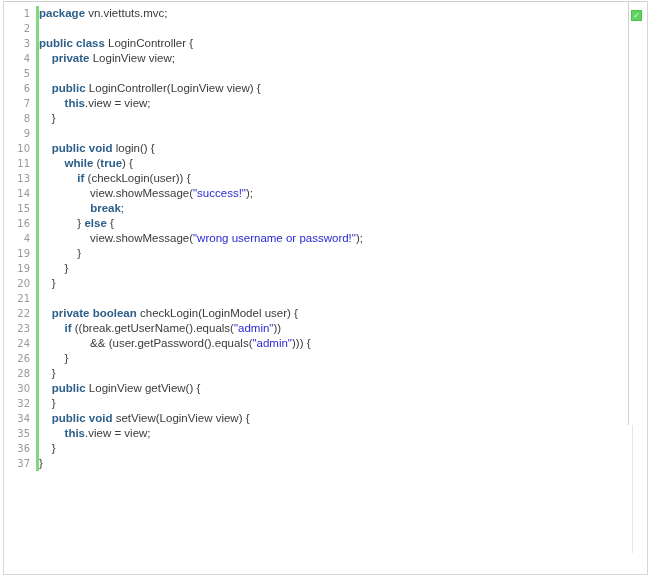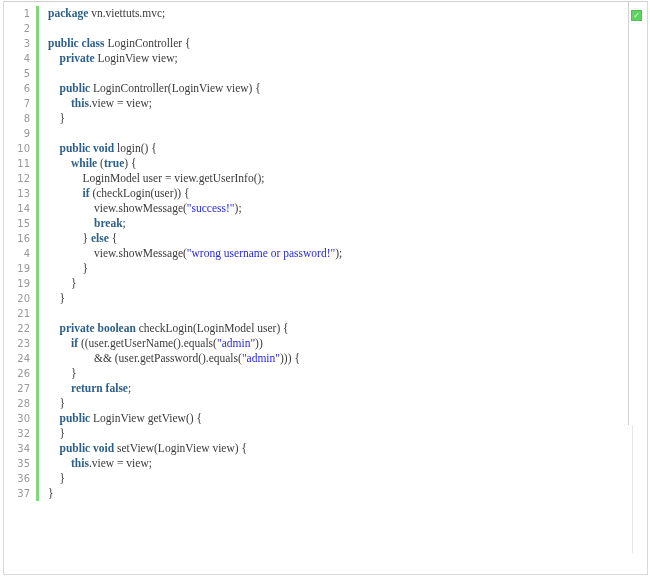--- a/index.html
+++ b/index.html
@@ -93,22 +93,21 @@
   .changebar {
     display: inline-block;
     width: 3px;
     height: 15px;
     margin-left: 6px;
     background: #7fd87f;
     vertical-align: top;
   }
   .code-text {
     display: inline-block;
-    margin-left: 9px;
-    font-family: Liberation Serif, serif;
+    font-family: Liberation Sans, sans-serif;
     font-size: 11.5px;
     line-height: 15px;
     vertical-align: top;
     color: #3b3b3b;
     white-space: pre;
   }
   .kw  { color: #2c5f8a; font-weight: bold; }
   .str { color: #2a2ad6; }
   .pl  { color: #3b3b3b; }
 </style>
@@ -129,35 +128,33 @@
       <div class="code-line"><span class="lineno">2</span><span class="changebar"></span><span class="code-text">&nbsp;</span></div>
       <div class="code-line"><span class="lineno">3</span><span class="changebar"></span><span class="code-text"><span class="kw">public</span><span class="pl"> </span><span class="kw">class</span><span class="pl"> LoginController {</span></span></div>
       <div class="code-line"><span class="lineno">4</span><span class="changebar"></span><span class="code-text"><span class="pl">    </span><span class="kw">private</span><span class="pl"> LoginView view;</span></span></div>
       <div class="code-line"><span class="lineno">5</span><span class="changebar"></span><span class="code-text">&nbsp;</span></div>
       <div class="code-line"><span class="lineno">6</span><span class="changebar"></span><span class="code-text"><span class="pl">    </span><span class="kw">public</span><span class="pl"> LoginController(LoginView view) {</span></span></div>
       <div class="code-line"><span class="lineno">7</span><span class="changebar"></span><span class="code-text"><span class="pl">        </span><span class="kw">this</span><span class="pl">.view = view;</span></span></div>
       <div class="code-line"><span class="lineno">8</span><span class="changebar"></span><span class="code-text"><span class="pl">    }</span></span></div>
       <div class="code-line"><span class="lineno">9</span><span class="changebar"></span><span class="code-text">&nbsp;</span></div>
       <div class="code-line"><span class="lineno">10</span><span class="changebar"></span><span class="code-text"><span class="pl">    </span><span class="kw">public</span><span class="pl"> </span><span class="kw">void</span><span class="pl"> login() {</span></span></div>
       <div class="code-line"><span class="lineno">11</span><span class="changebar"></span><span class="code-text"><span class="pl">        </span><span class="kw">while</span><span class="pl"> (</span><span class="kw">true</span><span class="pl">) {</span></span></div>
-      <div class="code-line"><span class="lineno">12</span><span class="changebar"></span><span class="code-text"><span class="pl">            LoginModel user = view.getUserInfo();</span></span></div>
       <div class="code-line"><span class="lineno">13</span><span class="changebar"></span><span class="code-text"><span class="pl">            </span><span class="kw">if</span><span class="pl"> (checkLogin(user)) {</span></span></div>
       <div class="code-line"><span class="lineno">14</span><span class="changebar"></span><span class="code-text"><span class="pl">                view.showMessage(</span><span class="str">"success!"</span><span class="pl">);</span></span></div>
       <div class="code-line"><span class="lineno">15</span><span class="changebar"></span><span class="code-text"><span class="pl">                </span><span class="kw">break</span><span class="pl">;</span></span></div>
       <div class="code-line"><span class="lineno">16</span><span class="changebar"></span><span class="code-text"><span class="pl">            } </span><span class="kw">else</span><span class="pl"> {</span></span></div>
       <div class="code-line"><span class="lineno">4</span><span class="changebar"></span><span class="code-text"><span class="pl">                view.showMessage(</span><span class="str">"wrong username or password!"</span><span class="pl">);</span></span></div>
       <div class="code-line"><span class="lineno">19</span><span class="changebar"></span><span class="code-text"><span class="pl">            }</span></span></div>
       <div class="code-line"><span class="lineno">19</span><span class="changebar"></span><span class="code-text"><span class="pl">        }</span></span></div>
       <div class="code-line"><span class="lineno">20</span><span class="changebar"></span><span class="code-text"><span class="pl">    }</span></span></div>
       <div class="code-line"><span class="lineno">21</span><span class="changebar"></span><span class="code-text">&nbsp;</span></div>
       <div class="code-line"><span class="lineno">22</span><span class="changebar"></span><span class="code-text"><span class="pl">    </span><span class="kw">private</span><span class="pl"> </span><span class="kw">boolean</span><span class="pl"> checkLogin(LoginModel user) {</span></span></div>
-      <div class="code-line"><span class="lineno">23</span><span class="changebar"></span><span class="code-text"><span class="pl">        </span><span class="kw">if</span><span class="pl"> ((user.getUserName().equals(</span><span class="str">"admin"</span><span class="pl">))</span></span></div>
+      <div class="code-line"><span class="lineno">23</span><span class="changebar"></span><span class="code-text"><span class="pl">        </span><span class="kw">if</span><span class="pl"> ((break.getUserName().equals(</span><span class="str">"admin"</span><span class="pl">))</span></span></div>
       <div class="code-line"><span class="lineno">24</span><span class="changebar"></span><span class="code-text"><span class="pl">                &amp;&amp; (user.getPassword().equals(</span><span class="str">"admin"</span><span class="pl">))) {</span></span></div>
       <div class="code-line"><span class="lineno">26</span><span class="changebar"></span><span class="code-text"><span class="pl">        }</span></span></div>
-      <div class="code-line"><span class="lineno">27</span><span class="changebar"></span><span class="code-text"><span class="pl">        </span><span class="kw">return</span><span class="pl"> </span><span class="kw">false</span><span class="pl">;</span></span></div>
       <div class="code-line"><span class="lineno">28</span><span class="changebar"></span><span class="code-text"><span class="pl">    }</span></span></div>
       <div class="code-line"><span class="lineno">30</span><span class="changebar"></span><span class="code-text"><span class="pl">    </span><span class="kw">public</span><span class="pl"> LoginView getView() {</span></span></div>
       <div class="code-line"><span class="lineno">32</span><span class="changebar"></span><span class="code-text"><span class="pl">    }</span></span></div>
       <div class="code-line"><span class="lineno">34</span><span class="changebar"></span><span class="code-text"><span class="pl">    </span><span class="kw">public</span><span class="pl"> </span><span class="kw">void</span><span class="pl"> setView(LoginView view) {</span></span></div>
       <div class="code-line"><span class="lineno">35</span><span class="changebar"></span><span class="code-text"><span class="pl">        </span><span class="kw">this</span><span class="pl">.view = view;</span></span></div>
       <div class="code-line"><span class="lineno">36</span><span class="changebar"></span><span class="code-text"><span class="pl">    }</span></span></div>
       <div class="code-line"><span class="lineno">37</span><span class="changebar"></span><span class="code-text"><span class="pl">}</span></span></div>
     </div>
 
 </div>

